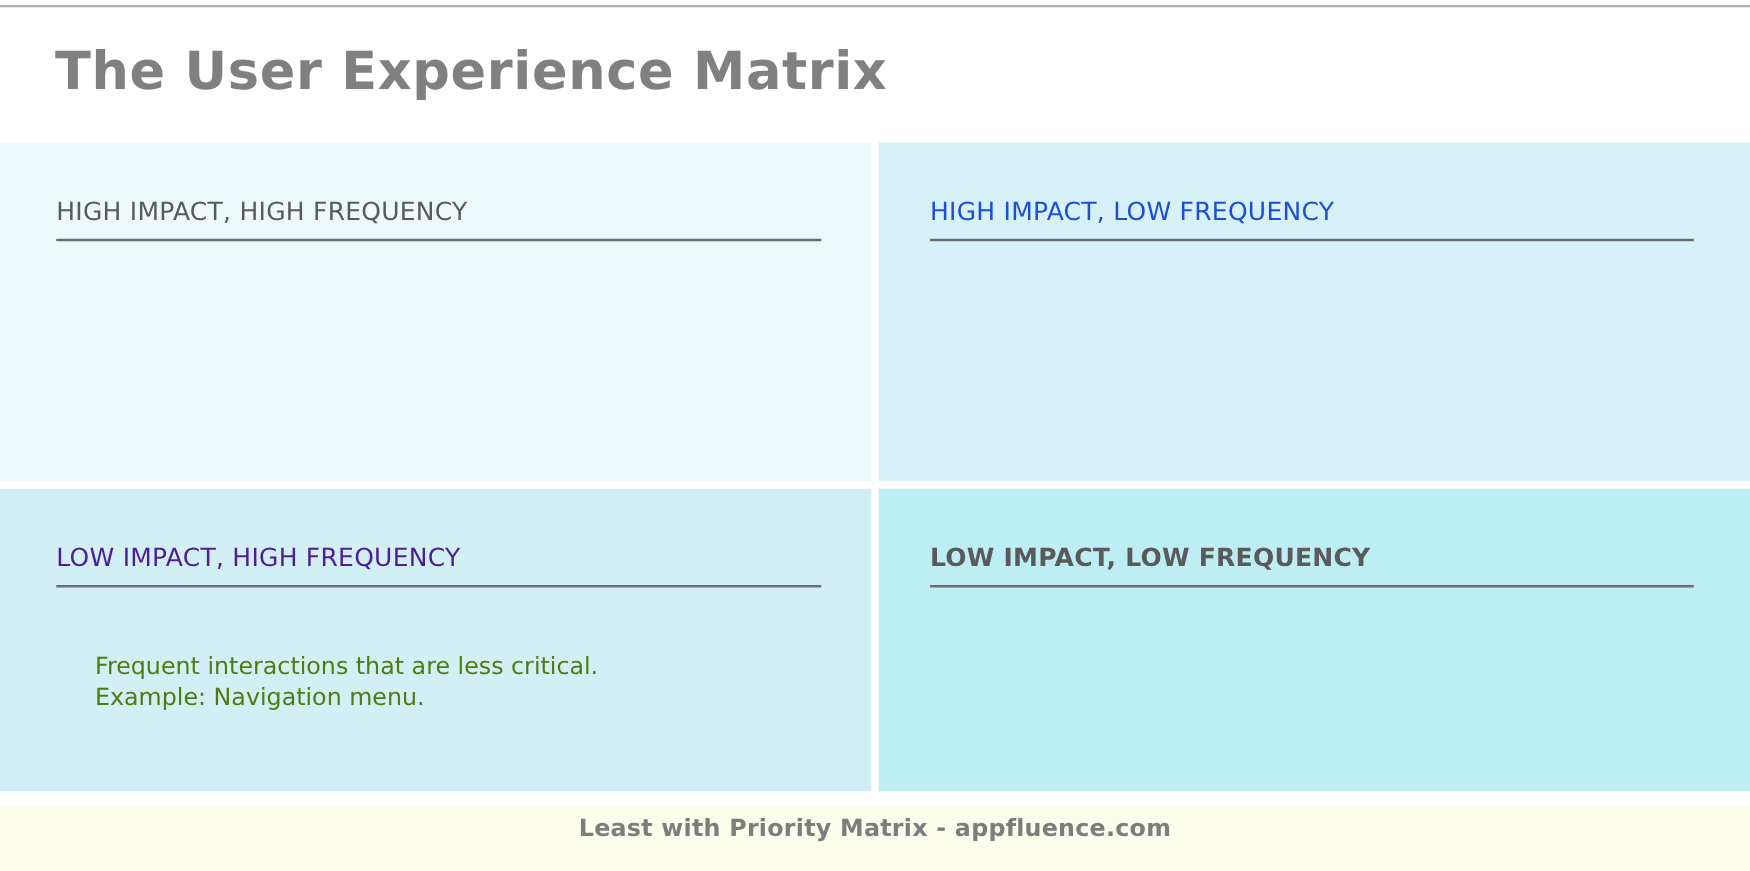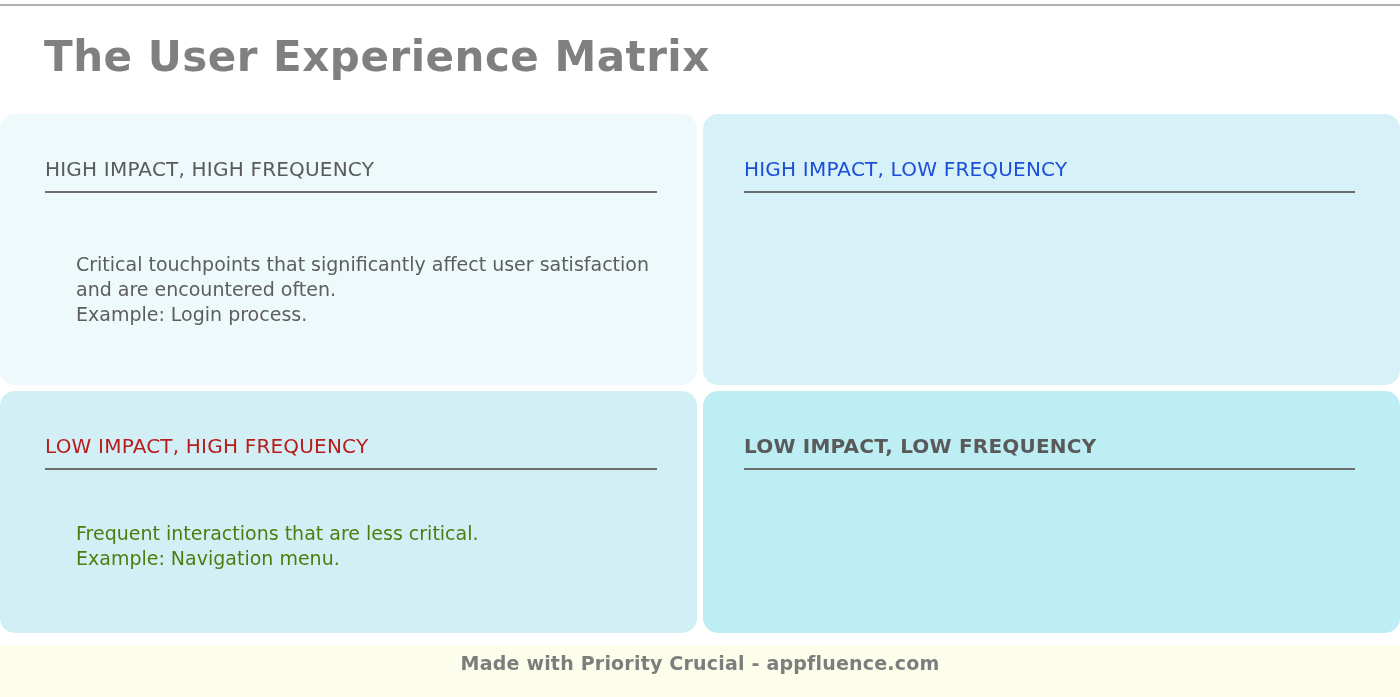--- a/index.html
+++ b/index.html
@@ -63,21 +63,20 @@
     top: 114px;
     width: 1400px;
     height: 519px;
   }
 
   .quadrant {
     position: absolute;
     box-sizing: border-box;
     padding: 0;
     overflow: hidden;
-    border-radius: 15px;
   }
   .q-tl { left: 0px;   top: 0px;   width: 697px; height: 271px; }
   .q-tr { left: 703px; top: 0px;   width: 697px; height: 271px; }
   .q-bl { left: 0px;   top: 277px; width: 697px; height: 242px; }
   .q-br { left: 703px; top: 277px; width: 697px; height: 242px; }
 
   .q-header {
     position: absolute;
     top: 44px;
     margin: 0;
@@ -144,40 +143,38 @@
 
   <div class="title-bar">
     <h1 class="page-title">The User Experience Matrix</h1>
   </div>
 
   <div class="matrix">
 
     <div class="quadrant q-tl" style="background: rgb(237, 249, 251);">
       <h2 class="q-header" style="color: rgb(90, 90, 90);">HIGH IMPACT, HIGH FREQUENCY</h2>
       <div class="q-rule" style="background: rgb(109, 109, 109);"></div>
-      <p class="q-body" style="color: rgb(93, 93, 93);">Critical touchpoints that significantly affect user satisfaction and are encountered often.
-Example: Login process.</p>
     </div>
 
     <div class="quadrant q-tr" style="background: rgb(214, 241, 247);">
       <h2 class="q-header" style="color: #1d4ed8;">HIGH IMPACT, LOW FREQUENCY</h2>
       <div class="q-rule" style="background: rgb(109, 109, 109);"></div>
     </div>
 
     <div class="quadrant q-bl" style="background: rgb(210, 239, 246);">
-      <h2 class="q-header" style="color: #b91c1c;">LOW IMPACT, HIGH FREQUENCY</h2>
+      <h2 class="q-header" style="color: #4c1d95;">LOW IMPACT, HIGH FREQUENCY</h2>
       <div class="q-rule" style="background: rgb(109, 109, 109);"></div>
       <p class="q-body" style="color: #4d7c0f;">Frequent interactions that are less critical.
 Example: Navigation menu.</p>
     </div>
 
     <div class="quadrant q-br" style="background: rgb(189, 238, 244);">
       <h2 class="q-header" style="color: rgb(90, 90, 90); font-weight: bold;">LOW IMPACT, LOW FREQUENCY</h2>
       <div class="q-rule" style="background: rgb(109, 109, 109);"></div>
     </div>
 
   </div>
 
   <div class="footer" style="background: rgb(253, 253, 236);">
-    <div class="footer-text" style="color: rgb(125, 125, 125);">Made with Priority Crucial - appfluence.com</div>
+    <div class="footer-text" style="color: rgb(125, 125, 125);">Least with Priority Matrix - appfluence.com</div>
   </div>
 
 </div>
 
 </body></html>

